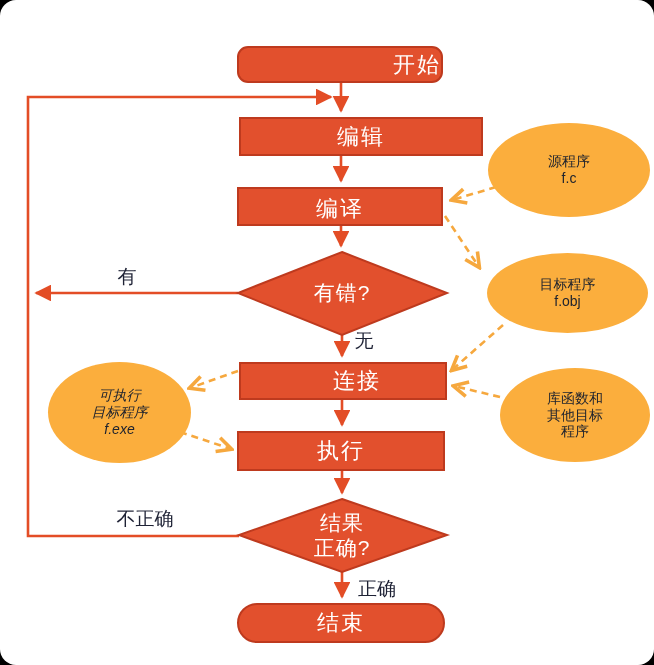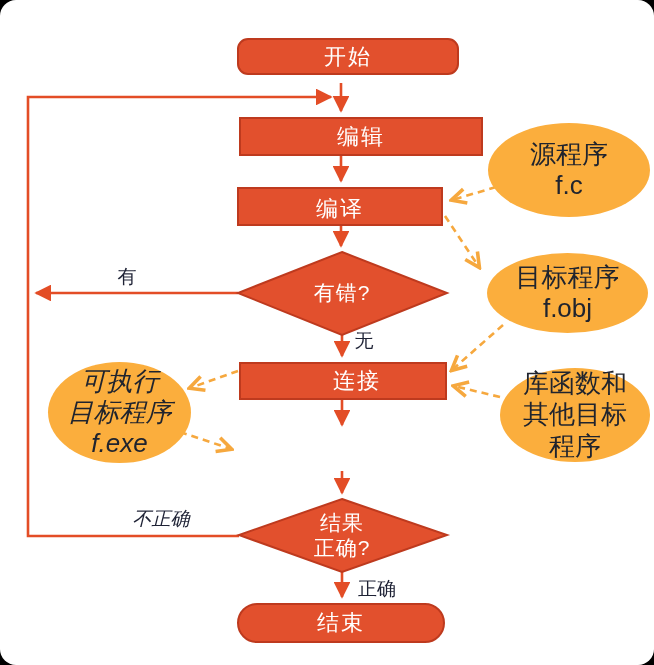--- a/index.html
+++ b/index.html
@@ -17,21 +17,21 @@
     background:var(--process-fill,#E2502D);
     border:2px solid var(--process-border,#BE3A1E);
     color:var(--box-text,#FFFFFF);
     font-size:22px;letter-spacing:2px;
   }
   .terminator{border-radius:11px;}
   .ellipse{
     border-radius:50%;
     background:var(--ellipse-fill,#FBAE3D);
     color:var(--ellipse-text,#20242E);
-    font-size:26px;line-height:1.2;
+    font-size:14px;line-height:1.2;
     flex-direction:column;text-align:center;
   }
   .ellipse span{display:block;}
   .decision-label{
     position:absolute;transform:translate(-50%,-50%);
     color:var(--box-text,#FFFFFF);font-size:21px;letter-spacing:1px;
     text-align:center;line-height:1.2;white-space:nowrap;
   }
   .edge-label{
     position:absolute;transform:translate(-50%,-50%);
@@ -73,36 +73,39 @@
     <path class="edge-dashed" marker-end="url(#mAmber)" d="M445 216 L479 267"></path>
     <path class="edge-dashed" marker-end="url(#mAmber)" d="M503 325 L452 370"></path>
     <path class="edge-dashed" marker-end="url(#mAmber)" d="M500 397 L454 386"></path>
     <path class="edge-dashed" marker-end="url(#mAmber)" d="M238 371 L190 388"></path>
     <path class="edge-dashed" marker-end="url(#mAmber)" d="M180 432 L231 449"></path>
 
     <polygon class="decision-shape" points="342,252 447,293 342,335 238,293"></polygon>
     <polygon class="decision-shape" points="342,499 447,535 342,572 239,535"></polygon>
   </svg>
 
-  <div class="node process terminator" style="left:237px;top:38px;width:222px;height:37px;">
+  <div class="node process terminator" style="left:237px;top:46px;width:206px;height:37px;justify-content:flex-end;">
     <span>开始</span>
   </div>
 
   <div class="node process" style="left:239px;top:117px;width:244px;height:39px;">
     <span>编辑</span>
   </div>
 
   <div class="node process" style="left:237px;top:187px;width:206px;height:39px;align-items:flex-end;">
     <span>编译</span>
   </div>
 
   <div class="node process" style="left:239px;top:362px;width:208px;height:38px;padding-left:28px;">
     <span>连接</span>
   </div>
 
+  <div class="node process" style="left:237px;top:431px;width:208px;height:40px;">
+    <span>执行</span>
+  </div>
 
   <div class="node process terminator" style="left:237px;top:603px;width:208px;height:40px;border-radius:20px;">
     <span>结束</span>
   </div>
 
   <div class="decision-label" style="left:342px;top:293px;">有错?</div>
   <div class="decision-label" style="left:342px;top:535px;">
     <span style="display:block">结果</span>
     <span style="display:block">正确?</span>
   </div>
@@ -124,16 +127,16 @@
   </div>
 
   <div class="node ellipse" style="left:48px;top:362px;width:143px;height:101px;font-style:italic;">
     <span>可执行</span>
     <span>目标程序</span>
     <span>f.exe</span>
   </div>
 
   <div class="edge-label" style="left:127px;top:277px;">有</div>
   <div class="edge-label" style="left:364px;top:341px;">无</div>
-  <div class="edge-label" style="left:161px;top:519px;font-style:italic;">不正确</div>
+  <div class="edge-label" style="left:145px;top:519px;">不正确</div>
   <div class="edge-label" style="left:377px;top:589px;">正确</div>
 
 </div>
 
 </body></html>

